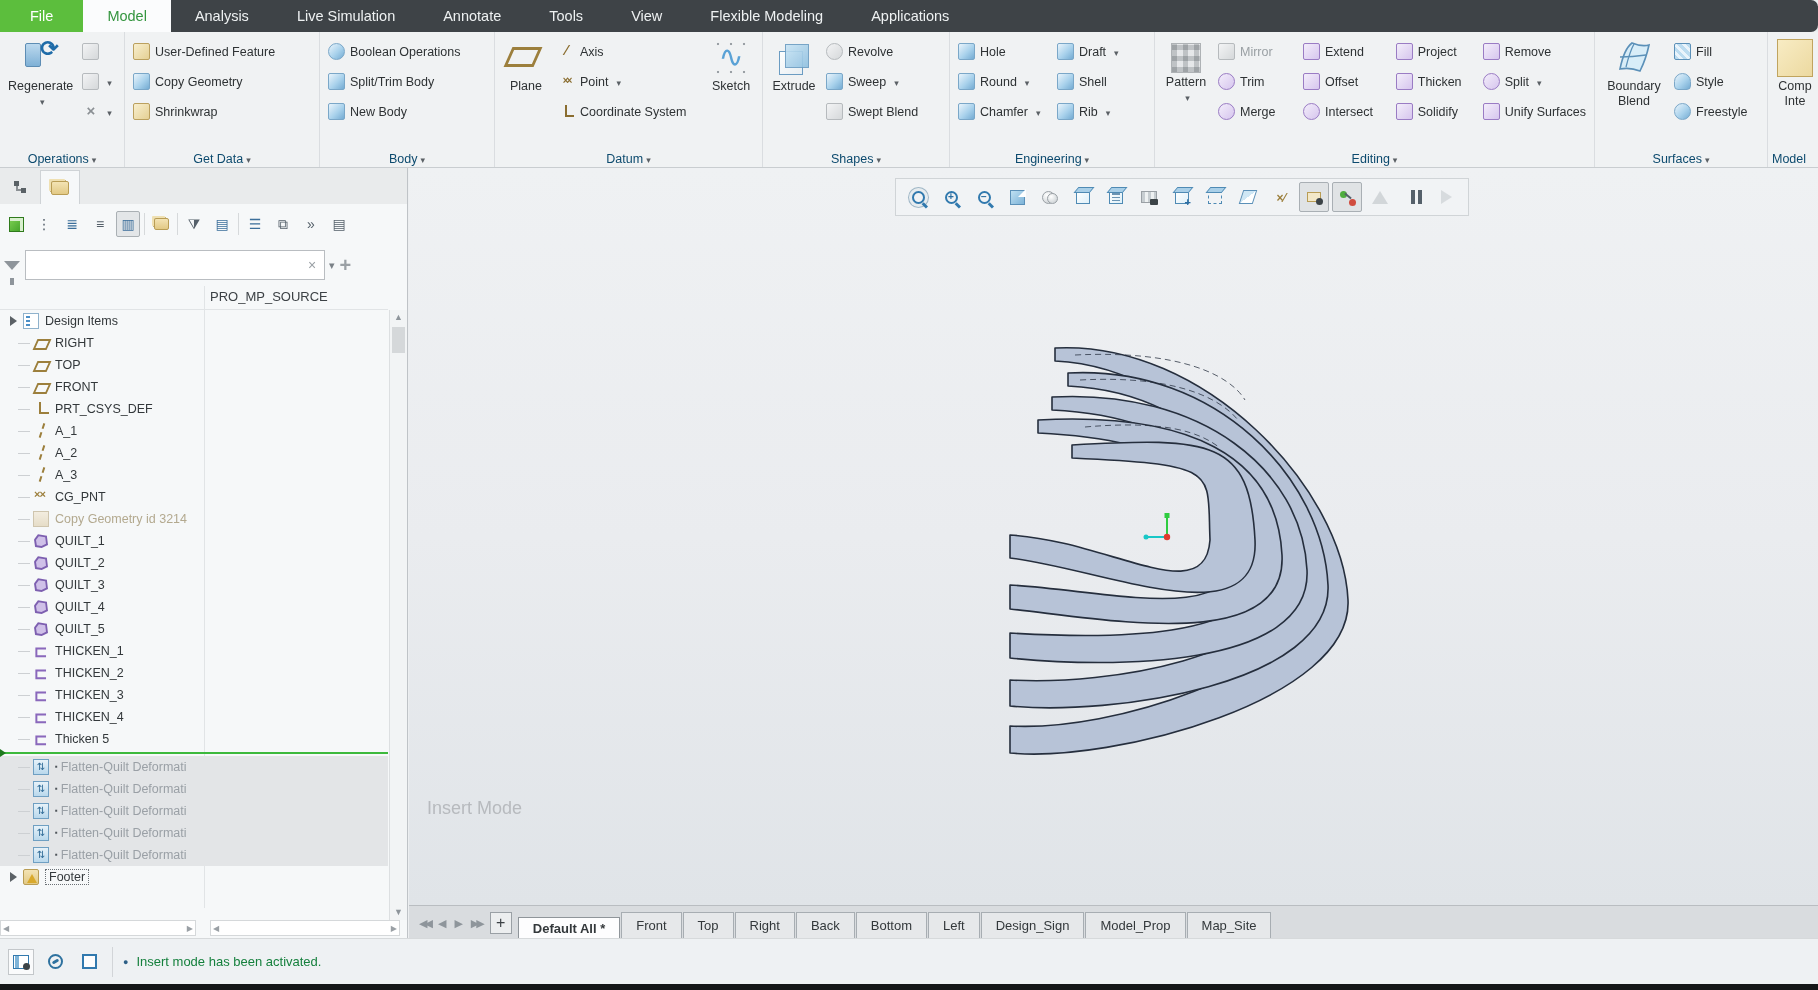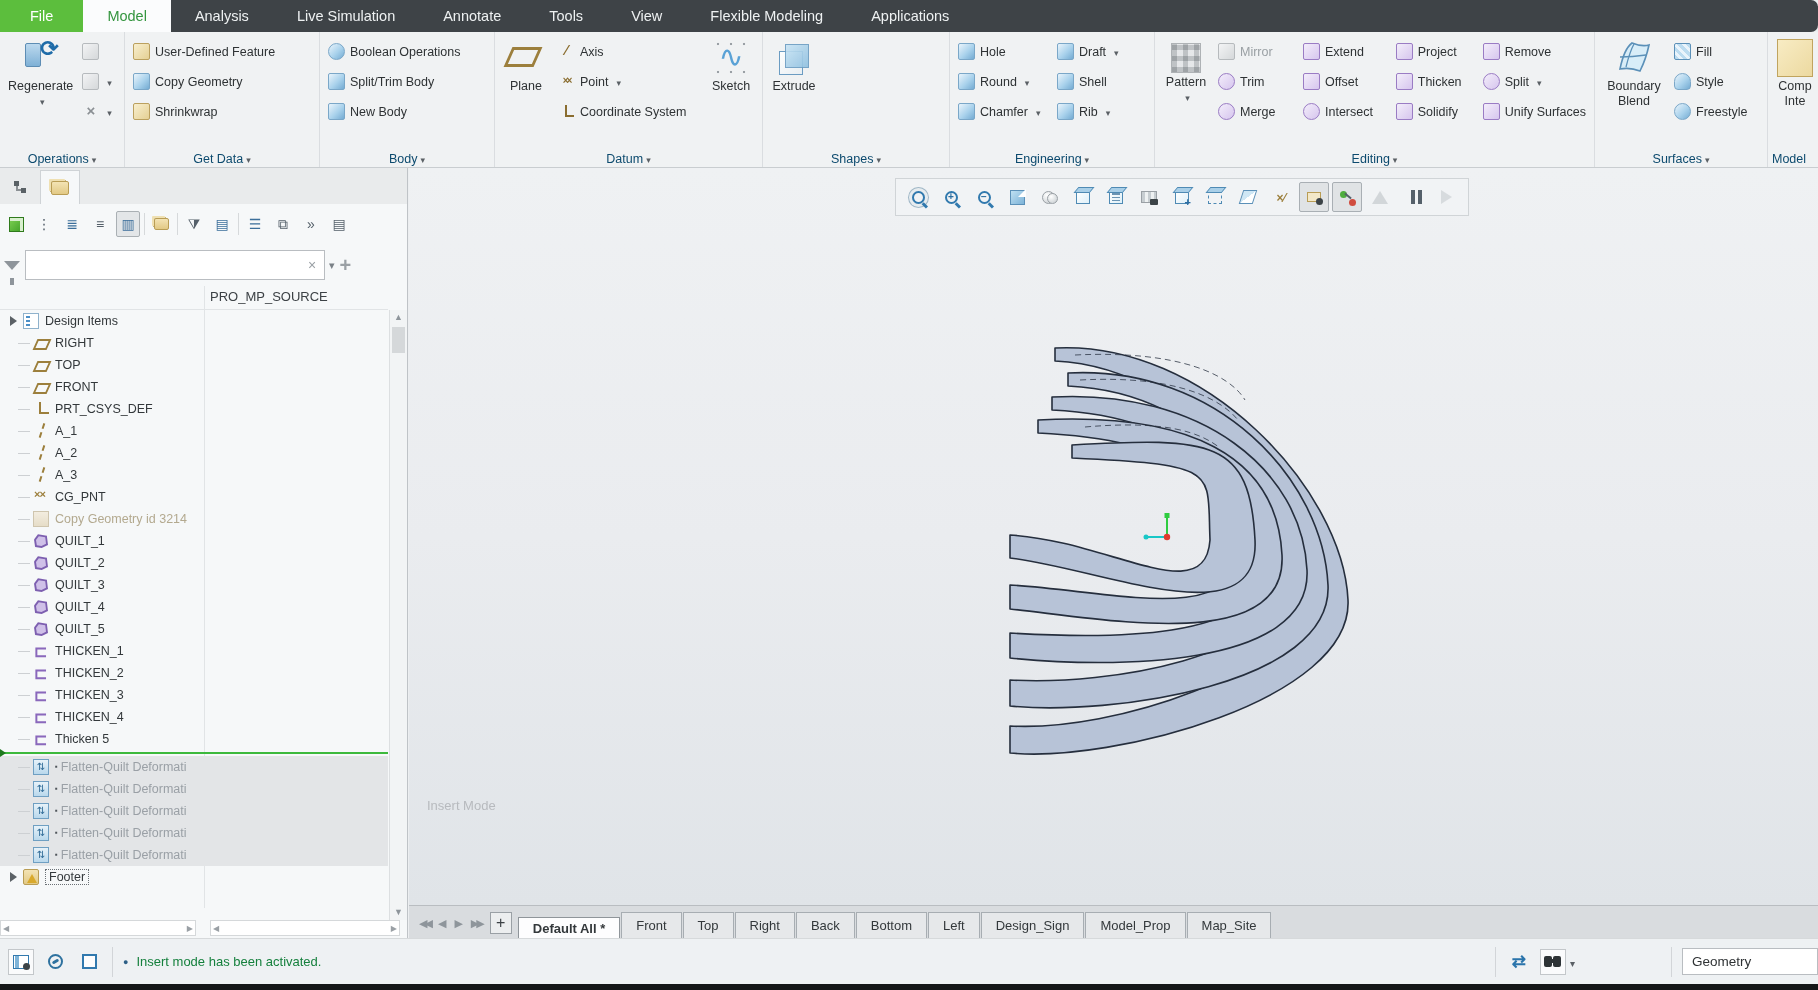--- a/index.html
+++ b/index.html
@@ -173,21 +173,21 @@
   .gi-datum::after { content:"×⁄"; color:#9c7f3c; font-weight:bold; font-size:12px; }
   .gi-annot { width:14px; height:10px; background:#f3e8c8; border:1px solid #b99d55; position:relative; }
   .gi-annot::after { content:""; position:absolute; right:-3px; bottom:-4px; width:7px; height:7px; border-radius:50%; background:#3c4347; }
   .gi-spin { width:16px; height:14px; position:relative; }
   .gi-spin::before { content:""; position:absolute; left:1px; top:1px; width:7px; height:7px; border-radius:50%; background:#4fae3f; box-shadow:9px 8px 0 #d04c3e; }
   .gi-spin::after { content:""; position:absolute; left:5px; top:5px; width:8px; height:2px; background:#55606a; transform:rotate(40deg); }
   .gi-tri { width:0; height:0; border-left:8px solid transparent; border-right:8px solid transparent; border-bottom:13px solid #aeb4b8; }
   .gi-pause::before { content:""; display:block; width:4px; height:14px; background:#55606a; box-shadow:7px 0 0 #55606a; }
   .gi-play { width:0; height:0; border-top:7px solid transparent; border-bottom:7px solid transparent; border-left:11px solid #b9bfc3; }
 
-  .watermark { position:absolute; left:18px; top:630px; color:#b7babe; font-size:13px; }
+  .watermark { position:absolute; left:18px; top:630px; color:#b7babe; font-size:18px; }
   .model-svg { position:absolute; left:571px; top:152px; }
 
   
   .tabbar { position:absolute; left:409px; top:905px; width:1409px; height:33px; background:#d9dcdf; border-top:1px solid #b9bdc1; display:flex; align-items:flex-end; }
   .tnav { display:flex; align-items:center; gap:8px; padding:0 8px 8px 10px; }
   .tn { color:#8e959b; font-size:11px; }
   .tn.first::after { content:"◀◀"; letter-spacing:-3px; }
   .tn.prev::after { content:"◀"; }
   .tn.next::after { content:"▶"; }
   .tn.last::after { content:"▶▶"; letter-spacing:-3px; }
@@ -323,20 +323,35 @@
       <span class="biglabel">Sketch</span>
     </div>
     <div class="rlabel"><span>Datum</span><span class="caret"></span></div>
   </div>
 
   <div class="rgroup" style="width:187px">
     <div class="rbig">
       <span class="bigicon bi-cube"></span>
       <span class="biglabel">Extrude</span>
     </div>
+    <div class="rcol">
+      <div class="ritem">
+          <span class="ri ri-gray" style="border-radius:50%"></span>
+          <span>Revolve</span>
+        </div>
+      <div class="ritem">
+          <span class="ri ri-blue"></span>
+          <span>Sweep</span>
+          <span class="caret"></span>
+        </div>
+      <div class="ritem">
+          <span class="ri ri-gray"></span>
+          <span>Swept Blend</span>
+        </div>
+    </div>
     <div class="rlabel"><span>Shapes</span><span class="caret"></span></div>
   </div>
 
   <div class="rgroup" style="width:205px">
     <div class="rcol" style="width:96px">
       <div class="ritem">
           <span class="ri ri-blue"></span>
           <span>Hole</span>
         </div>
       <div class="ritem">
@@ -798,28 +813,14 @@
     </div>
   <div class="sbtn">
       <span class="si-globe"></span>
     </div>
   <div class="sbtn">
       <span class="si-blank"></span>
     </div>
   <div class="ssep"></div>
   <div class="smsg">Insert mode has been activated.</div>
 
-  <div class="sright">
-    <div class="ssep"></div>
-    <div class="sbtn" style="margin-left:0">
-        <span class="si-swap"></span>
-      </div>
-    <div class="sbtn boxed">
-        <span class="si-binoc"></span>
-      </div>
-    <span class="bcaret"></span>
-    <div class="ssep" style="margin-left:96px"></div>
-    <div class="sel-filter">
-      <span>Geometry</span>
-    </div>
-  </div>
 </div>
 <div class="bottomstrip"></div>
 
 </body></html>

